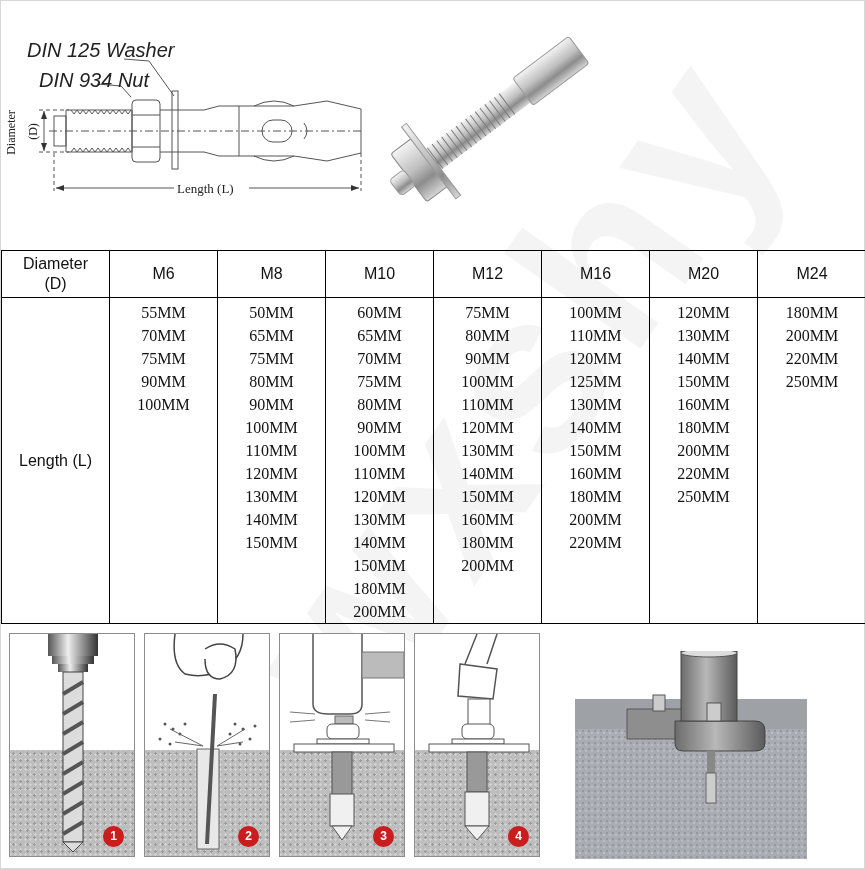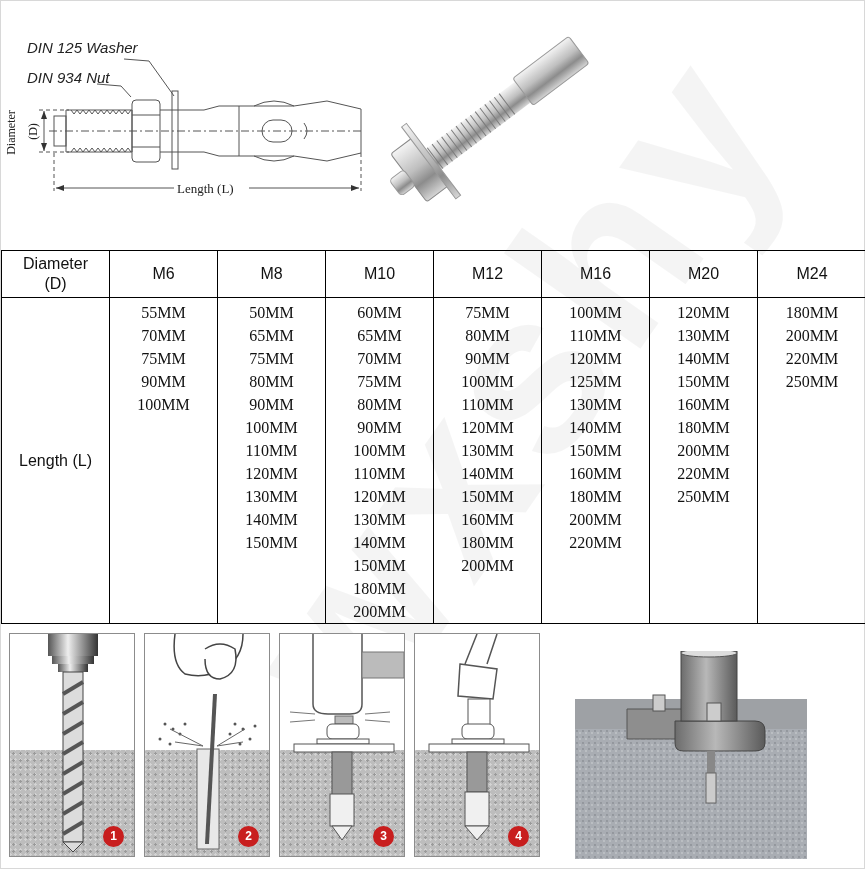--- a/index.html
+++ b/index.html
@@ -2,21 +2,21 @@
 <html><head>
 <meta charset="utf-8">
 <style>
   html, body { margin: 0; padding: 0; background: #ffffff; }
   body { width: 865px; height: 869px; position: relative; overflow: hidden; font-family: "Liberation Sans", "DejaVu Sans", sans-serif; color: #111; }
   .page { position: absolute; left: 0; top: 0; width: 863px; height: 867px; border: 1px solid #d8d8d8; box-sizing: content-box; }
 
   
   .top { position: absolute; left: 0; top: 0; width: 865px; height: 249px; }
   .diagram { position: absolute; left: 8px; top: 30px; width: 360px; height: 170px; }
-  .diagram .lbl { position: absolute; font-style: italic; font-size: 15px; color: #222; white-space: nowrap; }
+  .diagram .lbl { position: absolute; font-style: italic; font-size: 20px; color: #222; white-space: nowrap; }
   .diagram .lbl-serif { position: absolute; font-family: "Liberation Serif", "DejaVu Serif", serif; font-size: 12px; color: #222; white-space: nowrap; }
   .photo-bolt { position: absolute; left: 380px; top: 0; width: 220px; height: 230px; }
 
   
   table.spec { position: absolute; left: 0; top: 249px; width: 865px; border-collapse: collapse; table-layout: fixed; }
   table.spec td, table.spec th { border: 1px solid #000; font-weight: normal; font-size: 16px; text-align: center; padding: 0; color: #111; }
   table.spec th { height: 46px; line-height: 20px; }
   table.spec td.lengths { vertical-align: top; padding-top: 3px; height: 318px; line-height: 23px; font-family: Liberation Serif, serif; }
   table.spec td.rowlabel { vertical-align: middle; }
   .len-item { display: block; }
@@ -74,21 +74,21 @@
           <line x1="352" y1="122" x2="352" y2="160" stroke-dasharray="4,3"></line>
           <line x1="47" y1="157" x2="165" y2="157"></line>
           <line x1="240" y1="157" x2="350" y2="157"></line>
         </g>
         <polygon points="47,157 55,154 55,160" fill="#333"></polygon>
         <polygon points="350,157 342,154 342,160" fill="#333"></polygon>
         <polygon points="35,80 32,88 38,88" fill="#333"></polygon>
         <polygon points="35,120 32,112 38,112" fill="#333"></polygon>
       </svg>
       <span class="lbl" style="left:18px;top:8px;">DIN 125 Washer</span>
-      <span class="lbl" style="left:18px;top:38px;">DIN 934 Nut</span>
+      <span class="lbl" style="left:30px;top:38px;">DIN 934 Nut</span>
       <span class="lbl-serif" style="left:-20px;top:94px;transform:rotate(-90deg);transform-origin:center;">Diameter</span>
       <span class="lbl-serif" style="left:16px;top:93px;transform:rotate(-90deg);transform-origin:center;">(D)</span>
       <span class="lbl-serif" style="left:168px;top:150px;font-size:13px;">Length (L)</span>
     </div>
 
     <div class="photo-bolt">
       <svg width="220" height="230" viewBox="0 0 220 230">
         <defs>
           <linearGradient id="metal" x1="0" y1="0" x2="0" y2="1">
             <stop offset="0" stop-color="#f4f4f4"></stop>

